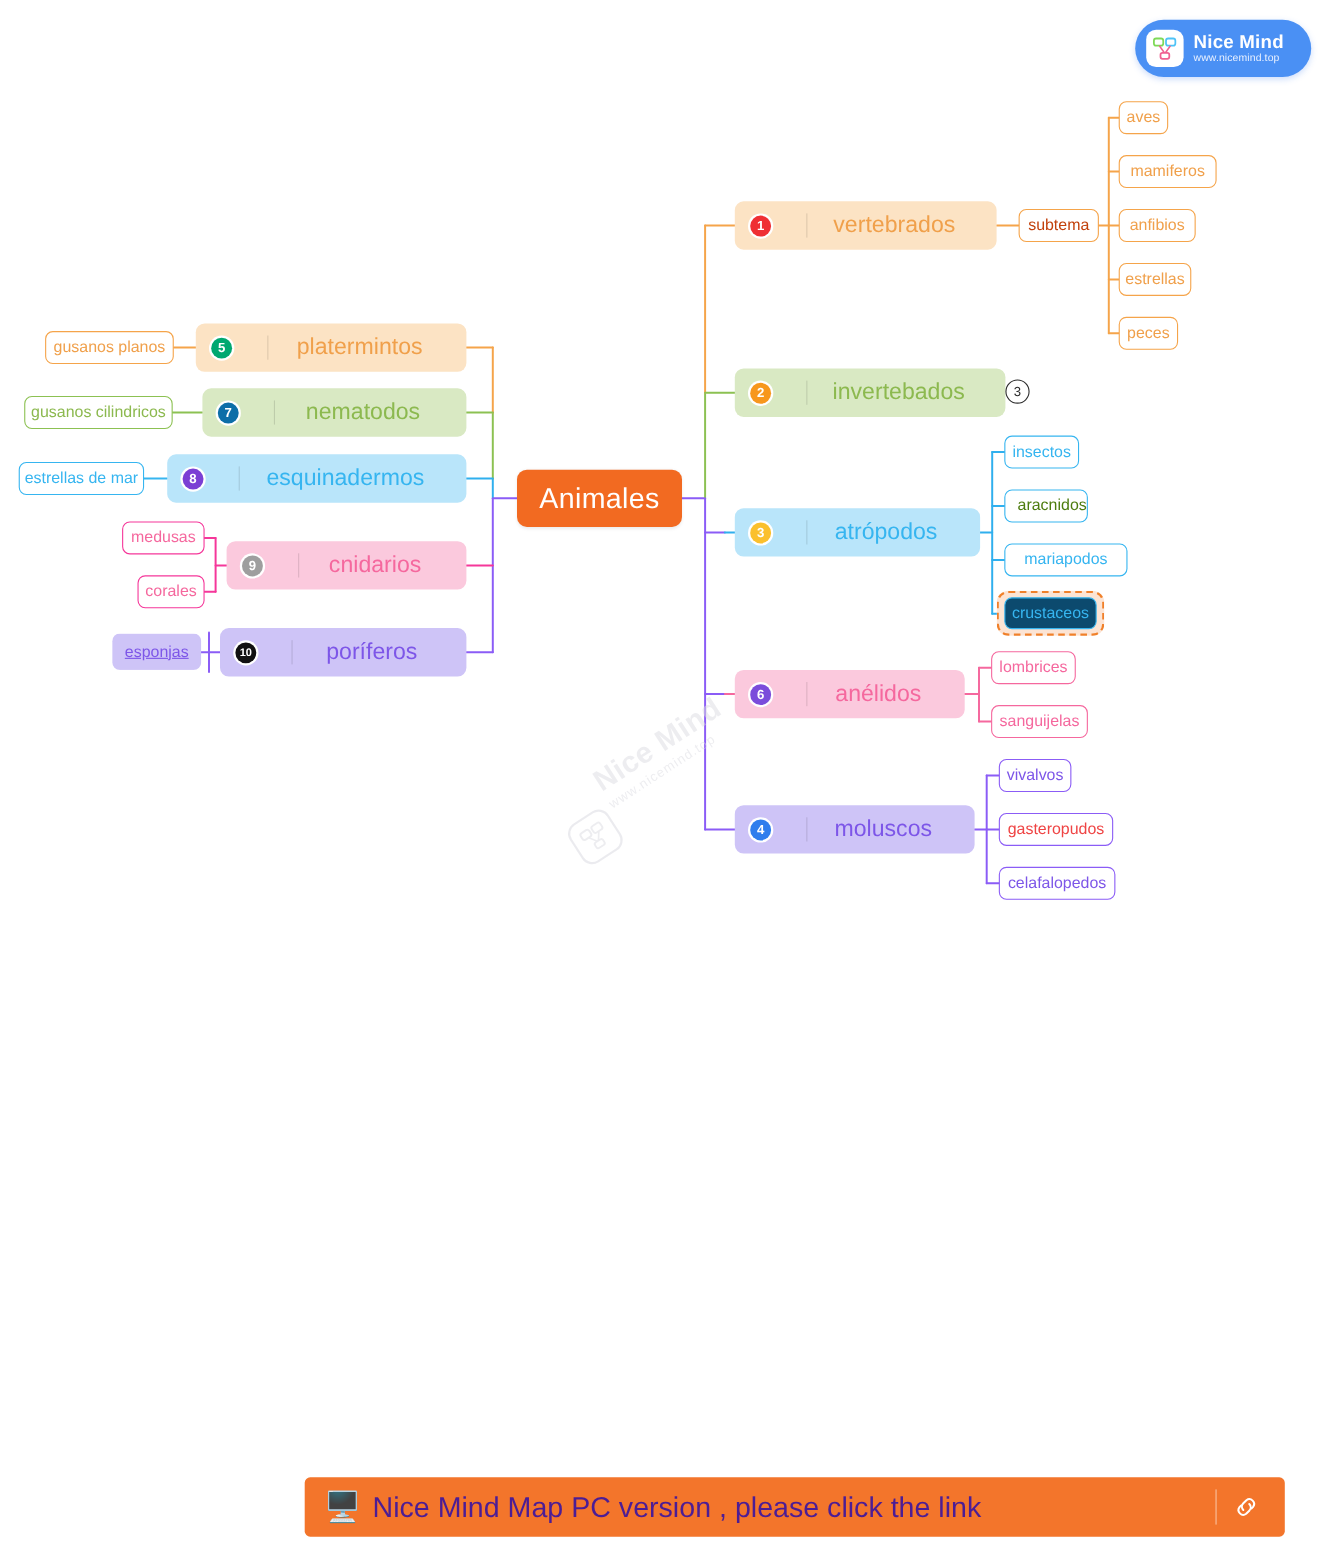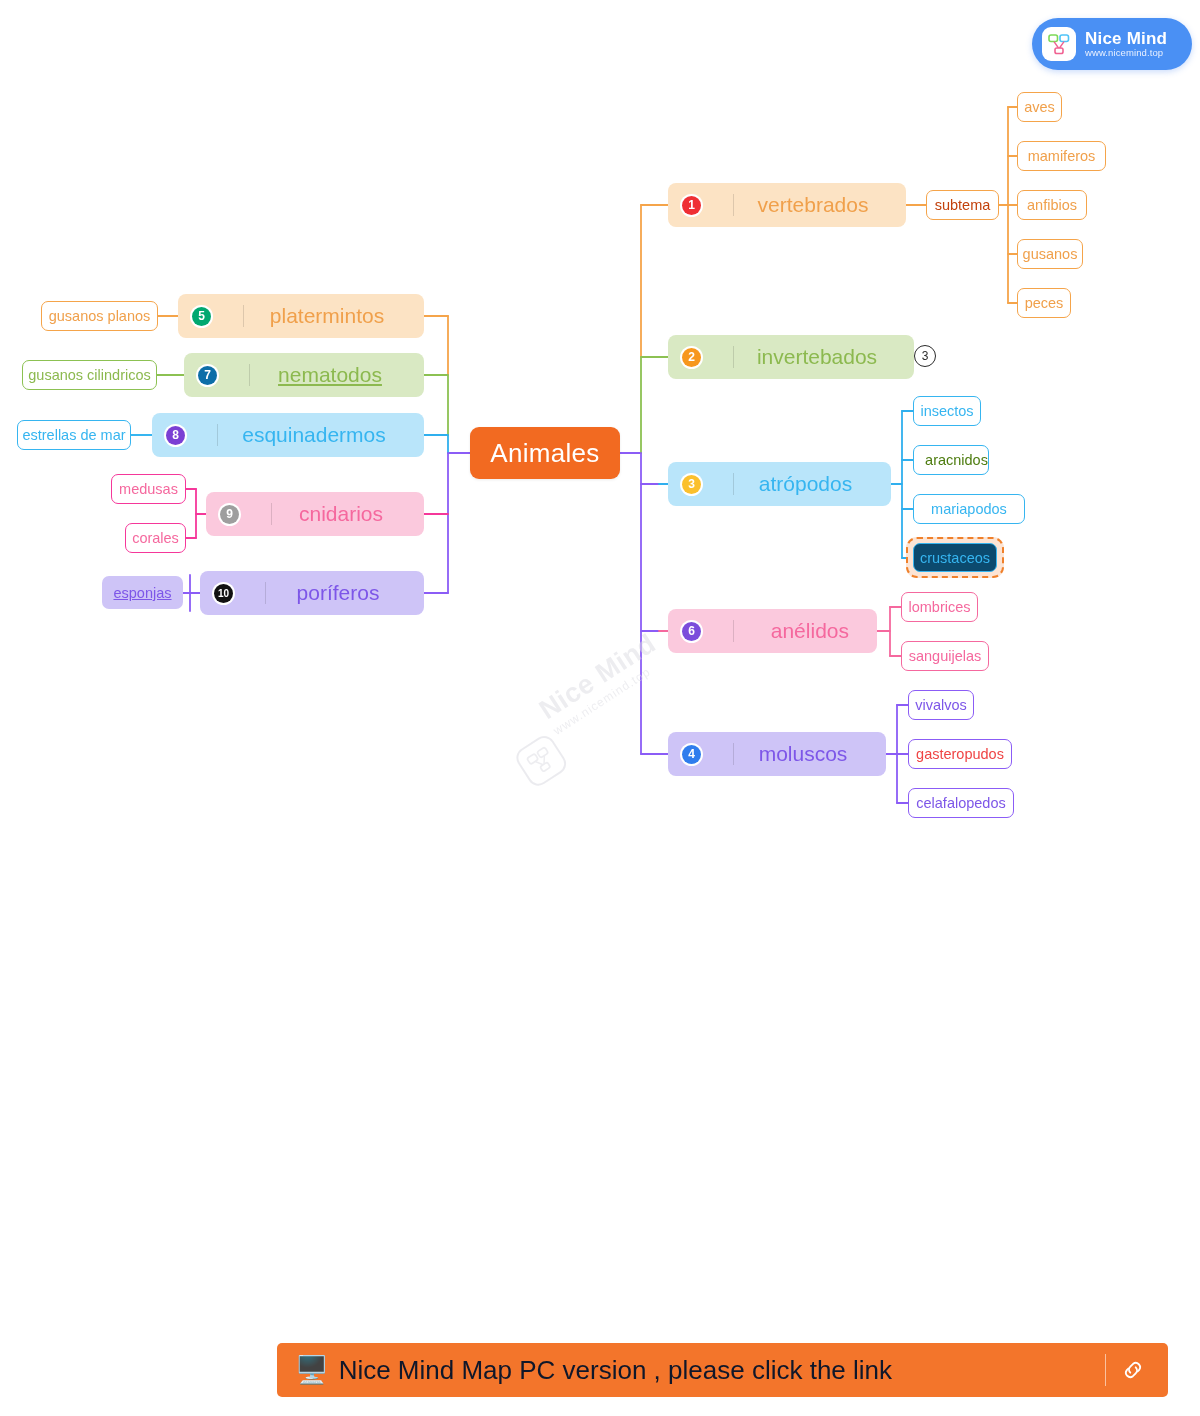--- a/index.html
+++ b/index.html
@@ -138,21 +138,21 @@
     left: 277px; top: 1343px;
     width: 891px; height: 54px;
     background: #f3752b;
     border-radius: 5px;
     display: flex; align-items: center;
     padding: 0 18px;
     gap: 10px;
   }
   .footer-cta .mon { font-size: 27px; line-height: 1; }
   .footer-cta .ctxt {
-    color:#0f172a; font-size: 26px; flex: 1 1 auto;
+    color:#4c1d95; font-size: 26px; flex: 1 1 auto;
   }
   .footer-cta .cdiv { width:1px; height: 32px; background: rgba(255,255,255,.55); }
   .footer-cta .clink { width: 34px; display:flex; align-items:center; justify-content:center; }
 </style>
 </head>
 <body>
 
 <div id="canvas">
 
   <svg class="links" viewBox="0 0 1200 1416">
@@ -279,35 +279,35 @@
 
   <div class="node topic" style="left:668px; top:462px; width:223px; background:#b9e5fa;">
     <span class="badge" style="background:#fbc02d;">3</span>
     <span class="sep"></span>
     <span class="tlabel" style="color:#36b5f0;">atrópodos</span>
   </div>
 
   <div class="node topic" style="left:668px; top:609px; width:209px; background:#fbc9dd;">
     <span class="badge" style="background:#7b4ddb;">6</span>
     <span class="sep"></span>
-    <span class="tlabel" style="color:#f5689e;text-align:right;">anélidos</span>
+    <span class="tlabel" style="color:#f5689e;">anélidos</span>
   </div>
 
   <div class="node topic" style="left:668px; top:732px; width:218px; background:#cec4f7;">
     <span class="badge" style="background:#2f7ded;">4</span>
     <span class="sep"></span>
     <span class="tlabel" style="color:#7d56e8;">moluscos</span>
   </div>
 
   <div class="leaf" style="left:926px; top:190px; width:73px; height:30px; border-color:#f5a44a; color:#c2410c;">subtema</div>
 
   <div class="leaf" style="left:1017px; top:92px; width:45px; height:30px; border-color:#f5a44a; color:#f0a04b;">aves</div>
   <div class="leaf" style="left:1017px; top:141px; width:89px; height:30px; border-color:#f5a44a; color:#f0a04b;">mamiferos</div>
   <div class="leaf" style="left:1017px; top:190px; width:70px; height:30px; border-color:#f5a44a; color:#f0a04b;">anfibios</div>
-  <div class="leaf" style="left:1017px; top:239px; width:66px; height:30px; border-color:#f5a44a; color:#f0a04b;">gusanos</div>
+  <div class="leaf" style="left:1017px; top:239px; width:66px; height:30px; border-color:#f5a44a; color:#f0a04b;">estrellas</div>
   <div class="leaf" style="left:1017px; top:288px; width:54px; height:30px; border-color:#f5a44a; color:#f0a04b;">peces</div>
 
   <div class="leaf" style="left:913px; top:396px; width:68px; height:30px; border-color:#36b5f0; color:#36b5f0;">insectos</div>
   <div class="leaf" style="left:913px; top:445px; width:76px; height:30px; border-color:#36b5f0; color:#4d7c0f;padding-left:20px;">aracnidos</div>
   <div class="leaf" style="left:913px; top:494px; width:112px; height:30px; border-color:#36b5f0; color:#36b5f0;">mariapodos</div>
 
   <div class="sel-ring" style="left:906px; top:537px; width:98px; height:41px;"></div>
   <div class="leaf" style="left:913px; top:543px; width:84px; height:29px; border-color:#36b5f0; color:#36b5f0; background:#0c4a6e;">crustaceos</div>
 
   <div class="leaf" style="left:901px; top:592px; width:77px; height:30px; border-color:#f5689e; color:#f5689e;">lombrices</div>
@@ -319,21 +319,21 @@
 
   <div class="node topic" style="left:178px; top:294px; width:246px; background:#fce3c4;">
     <span class="badge" style="background:#00a870;">5</span>
     <span class="sep"></span>
     <span class="tlabel" style="color:#f0a04b;">platermintos</span>
   </div>
 
   <div class="node topic" style="left:184px; top:353px; width:240px; background:#d9e9c3;">
     <span class="badge" style="background:#0d6ea8;">7</span>
     <span class="sep"></span>
-    <span class="tlabel" style="color:#8cb94f;text-decoration:underline;">nematodos</span>
+    <span class="tlabel" style="color:#8cb94f;">nematodos</span>
   </div>
 
   <div class="node topic" style="left:152px; top:413px; width:272px; background:#b9e5fa;">
     <span class="badge" style="background:#7b3fd4;">8</span>
     <span class="sep"></span>
     <span class="tlabel" style="color:#36b5f0;">esquinadermos</span>
   </div>
 
   <div class="node topic" style="left:206px; top:492px; width:218px; background:#fbc9dd;">
     <span class="badge" style="background:#9e9e9e;">9</span>

